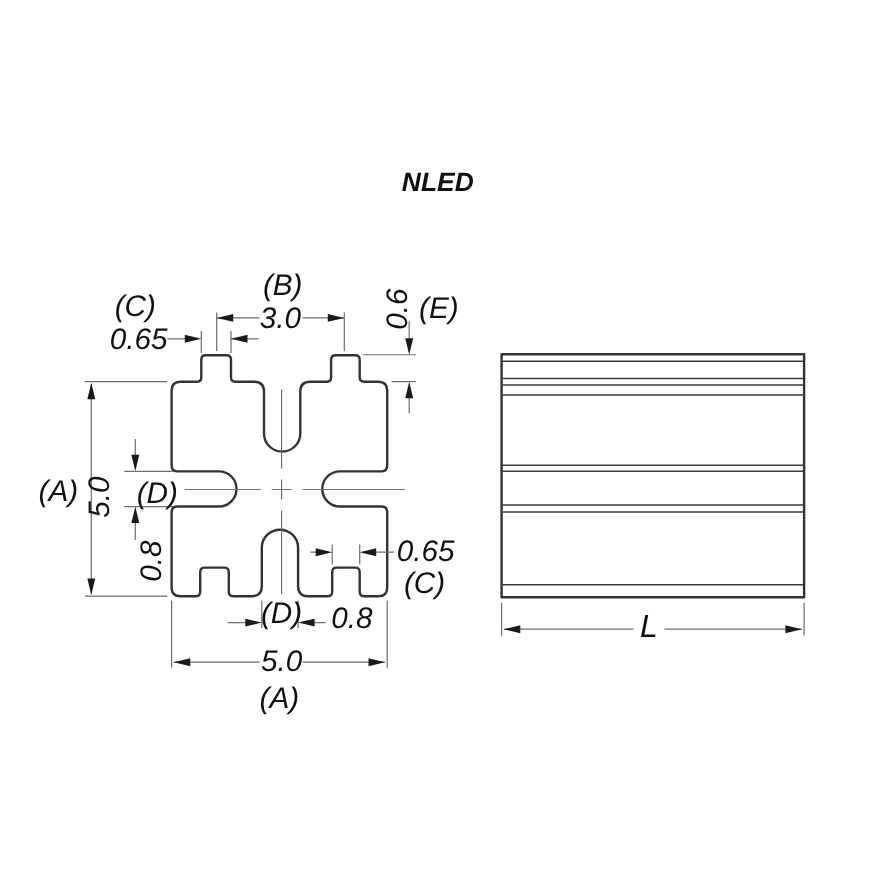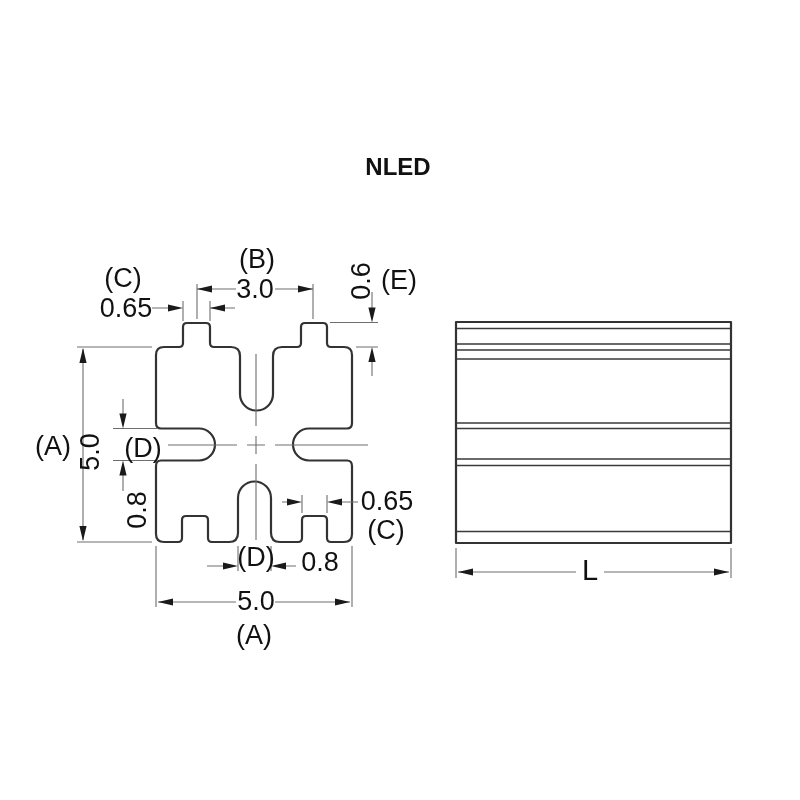--- a/index.html
+++ b/index.html
@@ -1,16 +1,16 @@
 <!DOCTYPE html>
 <html><head>
 <meta charset="utf-8">
 <style>
   html,body{margin:0;padding:0;background:#ffffff;}
-  .canvas{position:relative;width:800px;height:800px;background:#ffffff;overflow:hidden;}
+  .canvas{position:relative;width:800px;height:800px;background:#ffffff;overflow:hidden;font-style:italic;}
   svg{display:block;}
   .outline{fill:none;stroke:#333333;stroke-width:2.2;stroke-linejoin:round;}
   .innerline{fill:none;stroke:#3a3a3a;stroke-width:1.4;}
   .thin{fill:none;stroke:#6e6e6e;stroke-width:1.1;}
   .arrowhead{fill:#1a1a1a;stroke:none;}
   text{font-family:"Liberation Sans", sans-serif;fill:#111111;}
   .dim-text{font-size:27px;text-anchor:middle;dominant-baseline:central;}
   .title-text{font-size:24px;font-weight:bold;text-anchor:middle;dominant-baseline:central;}
   .l-text{font-size:29px;text-anchor:middle;dominant-baseline:central;}
 </style>

